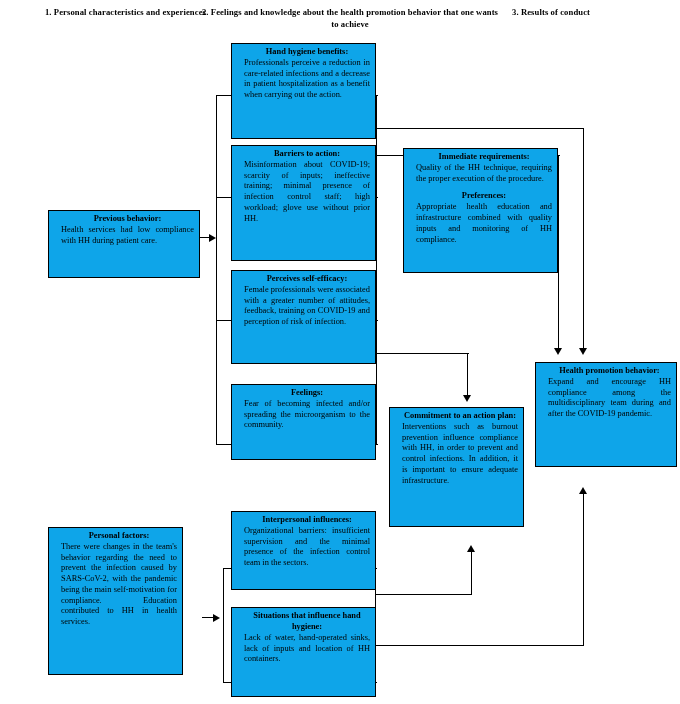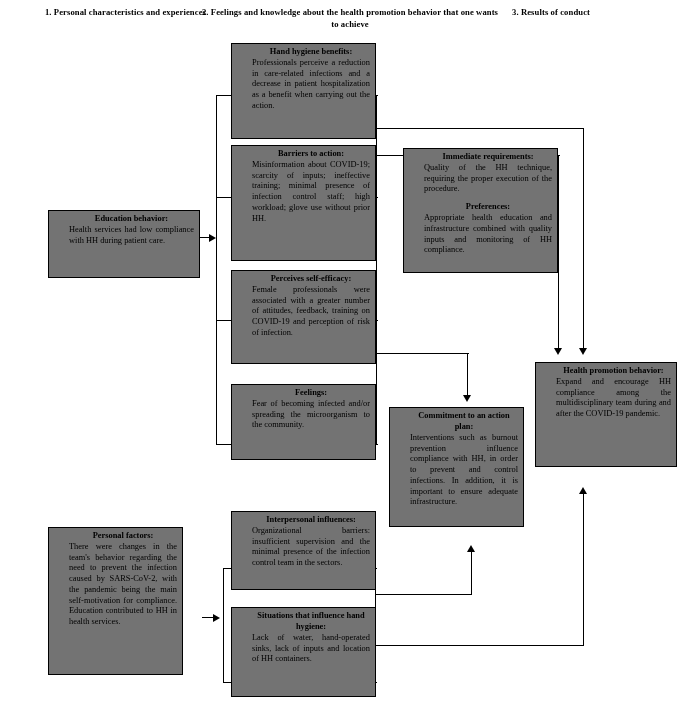--- a/index.html
+++ b/index.html
@@ -14,22 +14,22 @@
   .col-head{
     position:absolute;font-weight:bold;font-size:8.6px;line-height:1.45;
     letter-spacing:.1px;
   }
   #head-1{left:38px;top:6px;width:168px;text-align:right;}
   #head-2{left:200px;top:6px;width:300px;text-align:center;}
   #head-3{left:512px;top:6px;width:160px;text-align:left;}
 
   
   .box{
-    position:absolute;border:1.4px solid #000;background:#737373;
-    box-sizing:border-box;padding:3px 5px 3px 20px;z-index:6;
+    position:absolute;border:1.4px solid #000;background:#0ea5e9;
+    box-sizing:border-box;padding:3px 5px 3px 12px;z-index:6;
   }
   .box .ttl{
     display:block;font-weight:bold;font-size:8.4px;line-height:1.3;
     text-align:center;margin:0 0 0px 0;
   }
   .box .body{
     display:block;font-size:8.4px;line-height:1.28;
     text-align:justify;text-justify:inter-word;margin:0;
     hyphens:none;
   }
@@ -94,21 +94,21 @@
 
   <div class="ln h" style="left:375px;top:594px;width:97px;"></div>
   <div class="ln v" style="left:471px;top:551px;height:44px;"></div>
   <div class="arrow ar-up" style="left:467px;top:545px;"></div>
 
   <div class="ln h" style="left:375px;top:645px;width:209px;"></div>
   <div class="ln v" style="left:583px;top:493px;height:153px;"></div>
   <div class="arrow ar-up" style="left:579px;top:487px;"></div>
 
   <div class="box" style="left:48px;top:210px;width:152px;height:68px;">
-    <span class="ttl">Education behavior:</span>
+    <span class="ttl">Previous behavior:</span>
     <span class="body">Health services had low compliance with HH during patient care.</span>
   </div>
 
   <div class="box" style="left:48px;top:527px;width:135px;height:148px;">
     <span class="ttl">Personal factors:</span>
     <span class="body">There were changes in the team's behavior regarding the need to prevent the infection caused by SARS-CoV-2, with the pandemic being the main self-motivation for compliance. Education contributed to HH in health services.</span>
   </div>
 
   <div class="box" style="left:231px;top:43px;width:145px;height:96px;">
     <span class="ttl">Hand hygiene benefits:</span>

